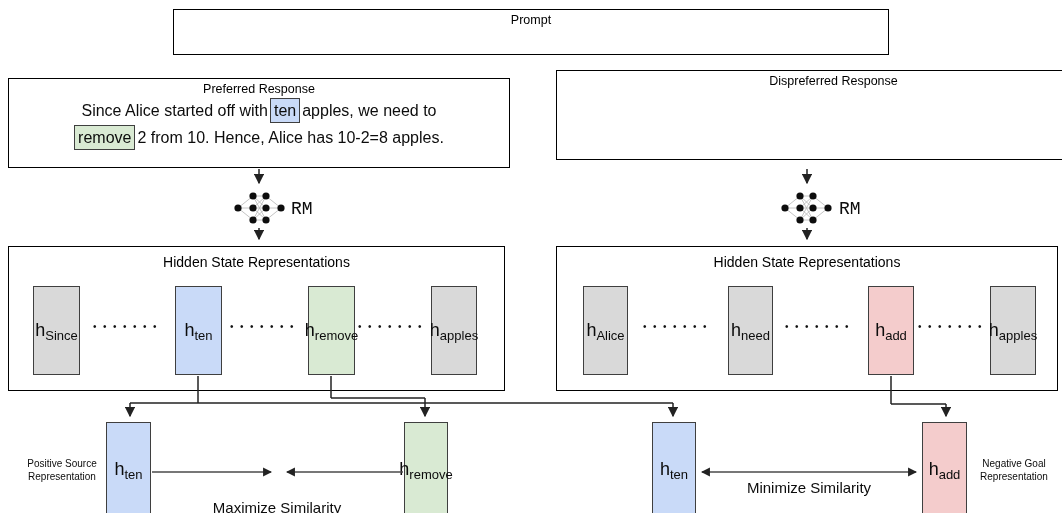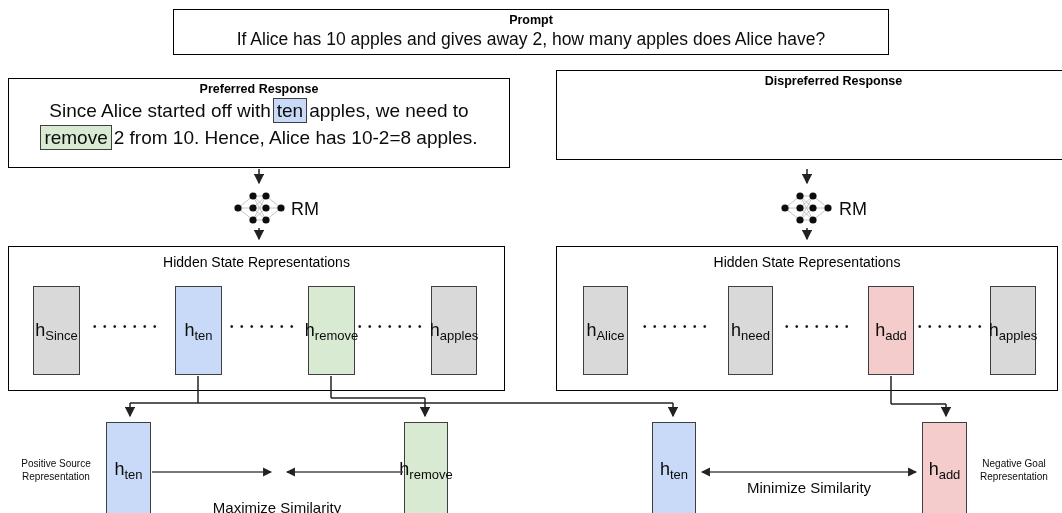--- a/index.html
+++ b/index.html
@@ -2,56 +2,55 @@
 <html><head>
 <meta charset="utf-8">
 <style>
   * { margin:0; padding:0; box-sizing:border-box; }
   html,body { background:#fff; }
   #canvas {
     position:relative; width:1062px; height:513px; background:#ffffff;
     font-family:"Liberation Sans", sans-serif; color:#111; overflow:hidden;
   }
   .box { position:absolute; background:#fff; border:1.5px solid #000; }
-  .box-title { text-align:center; font-size:12.5px; color:#000; margin-top:3px;font-weight:bold; }
+  .box-title { text-align:center; font-size:12.5px; color:#000; margin-top:3px; }
   .prompt-text { text-align:center; font-size:17.5px; color:#0c0c0c; margin-top:2px; white-space:nowrap; }
-  .resp-body { text-align:center; font-size:19px; line-height:27px; margin-top:1px; white-space:nowrap; color:#0c0c0c; }
+  .resp-body { text-align:center; font-size:16px; line-height:27px; margin-top:1px; white-space:nowrap; color:#0c0c0c; }
   .hl { display:inline-block; border:1.5px solid #3f3f3f; padding:0 3px; margin:0 2px; line-height:23px; }
   .hl-blue  { background:#c9daf8; }
   .hl-green { background:#d9ead3; }
   .hl-red   { background:#f4cccc; }
   .hidden-title { text-align:center; font-size:14px; color:#000; margin-top:7px; }
   .tok {
     position:absolute; border:1.5px solid #3f3f3f;
     display:flex; align-items:center; justify-content:center;
   }
   .tok-gray  { background:#d9d9d9; }
   .tok-blue  { background:#c9daf8; }
   .tok-green { background:#d9ead3; }
   .tok-red   { background:#f4cccc; }
   .hbase { font-size:18px; color:#0c0c0c; }
   .hsub  { font-size:13px; color:#0c0c0c; position:relative; top:5px; }
   .dots  {
     position:absolute; font-size:10px; letter-spacing:6.5px; color:#141414;
     text-align:center; height:14px; line-height:14px;
   }
-  .rm-label { position:absolute; font-size:18px; color:#0c0c0c; }
+  .rm-label { position:absolute; font-size:18px; color:#0c0c0c;font-family:Liberation Mono, monospace; }
   .sim-label { position:absolute; font-size:15px; color:#0c0c0c; text-align:center; }
   .side-label { position:absolute; font-size:10px; line-height:12.5px; color:#0c0c0c; text-align:center; }
   svg.overlay { position:absolute; left:0; top:0; pointer-events:none; }
   svg.nn { position:absolute; }
 </style>
 </head>
 <body>
 
 <div id="canvas">
 
   <div class="box" style="left:173px;top:9px;width:716px;height:46px;">
     <div class="box-title">Prompt</div>
-    <div class="prompt-text">If Alice has 10 apples and gives away 2, how many apples does Alice have?</div>
   </div>
 
   <div class="box" style="left:8px;top:78px;width:502px;height:90px;">
     <div class="box-title">Preferred Response</div>
     <div class="resp-body">
       <div><span>Since Alice started off with</span><span class="hl hl-blue">ten</span><span>apples, we need to</span></div>
       <div><span class="hl hl-green" style="margin-left:0;">remove</span><span>2 from 10. Hence, Alice has 10-2=8 apples.</span></div>
     </div>
   </div>
 
@@ -178,21 +177,21 @@
     </div>
   <div class="tok tok-blue" style="left:652px;top:422px;width:44px;height:95px;">
       <span class="hbase">h</span>
       <span class="hsub">ten</span>
     </div>
   <div class="tok tok-red" style="left:922px;top:422px;width:45px;height:95px;">
       <span class="hbase">h</span>
       <span class="hsub">add</span>
     </div>
 
-  <div class="side-label" style="left:6px;top:458px;width:100px;">Positive Source Representation</div>
+  <div class="side-label" style="left:12px;top:458px;width:100px;">Positive Source Representation</div>
   <div class="side-label" style="left:968px;top:458px;width:92px;">Negative Goal Representation</div>
 
   <div class="sim-label" style="left:157px;top:479px;width:240px;margin-top:20px;">Maximize Similarity</div>
   <div class="sim-label" style="left:689px;top:479px;width:240px;">Minimize Similarity</div>
 
   <svg class="overlay" width="1062" height="513" viewBox="0 0 1062 513">
     <defs>
       <marker id="arr" viewBox="0 0 8 8" refX="7" refY="4" markerWidth="7" markerHeight="7" orient="auto">
         <path d="M0,0 L8,4 L0,8 z" fill="#222"></path>
       </marker>

